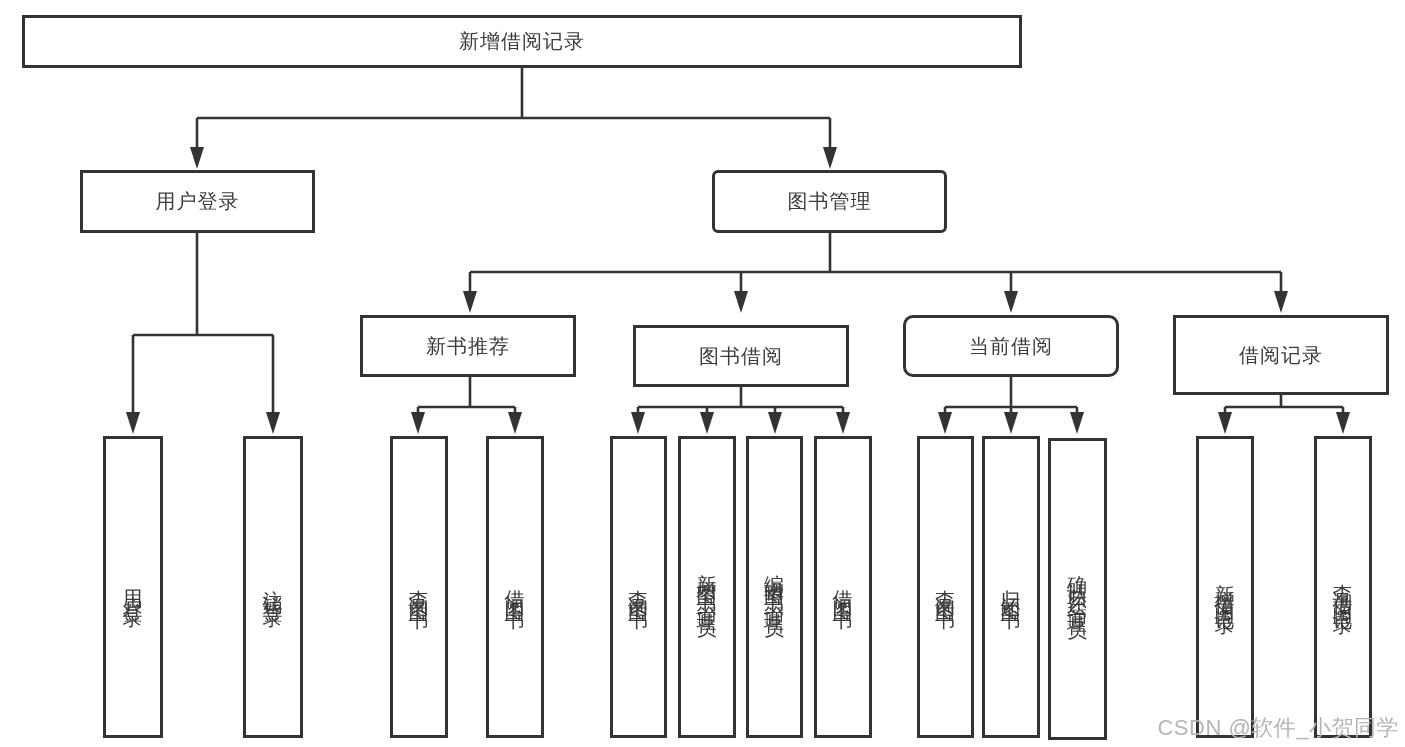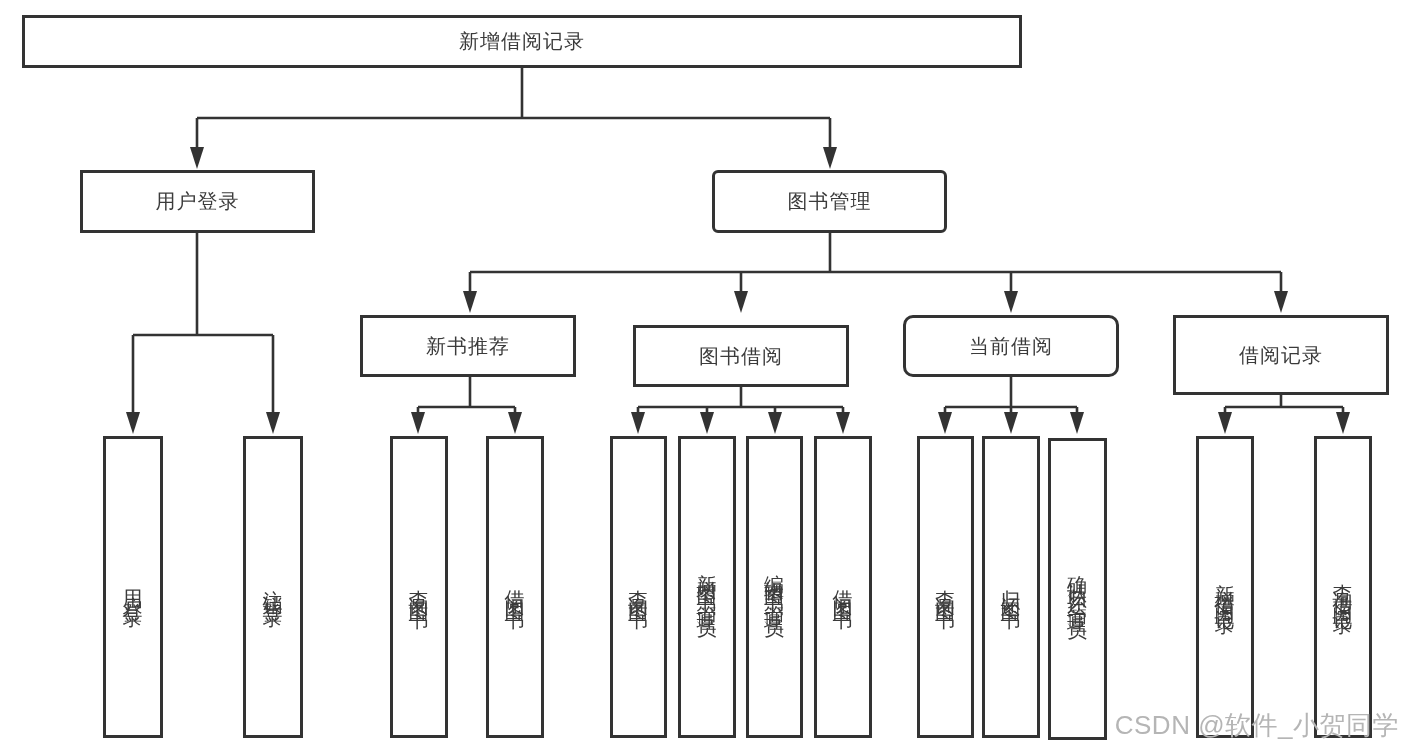--- a/index.html
+++ b/index.html
@@ -25,21 +25,21 @@
   .leaf{
     writing-mode:vertical-rl;
     letter-spacing:0.32em;
     line-height:1;
     text-align:center;
   }
   .watermark{
     position:absolute;
     right:6px;bottom:4px;
     color:#b5b5b5;
-    font-size:26px;
+    font-size:22px;
     letter-spacing:0.5px;
     z-index:3;
     white-space:nowrap;
   }
 </style>
 </head>
 <body>
 
 <div class="canvas">
 

